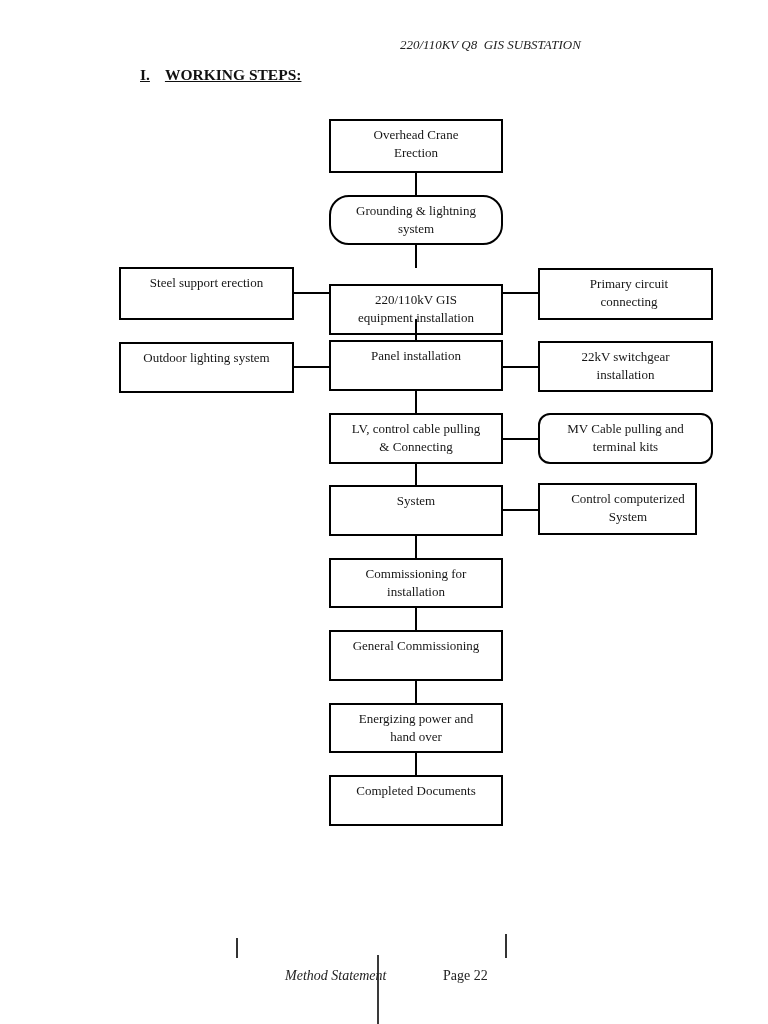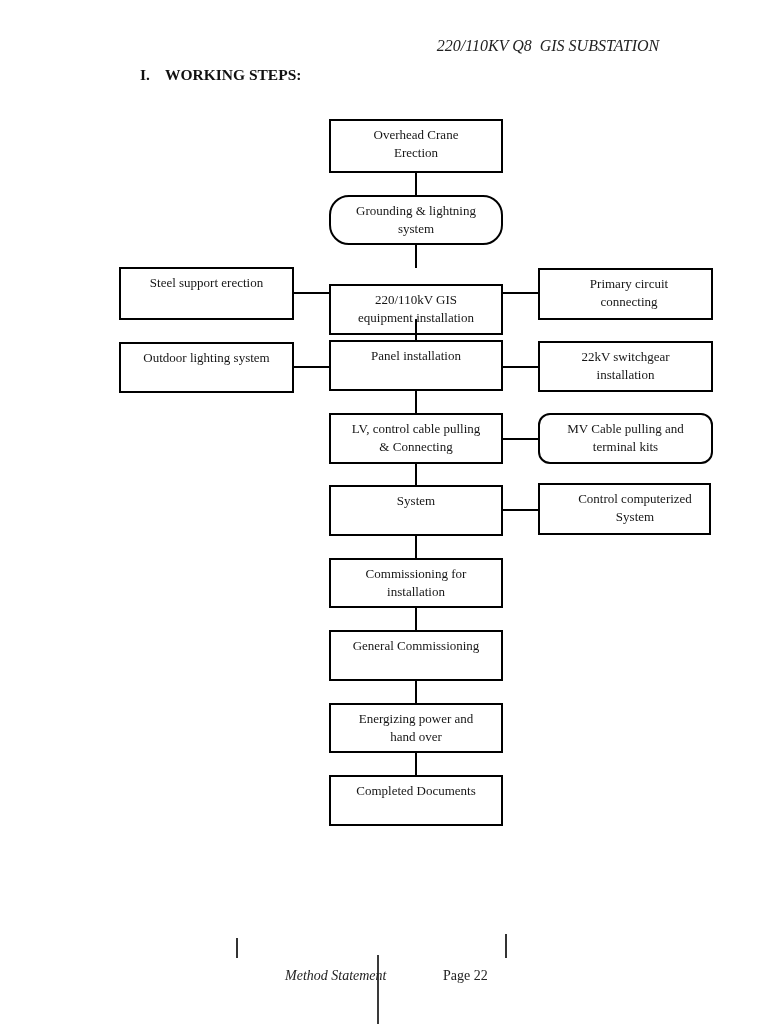--- a/index.html
+++ b/index.html
@@ -1,20 +1,20 @@
 <!DOCTYPE html>
 <html><head>
 <meta charset="utf-8">
 <style>
   html,body{margin:0;padding:0;background:#e8e8e8;}
   #page{position:relative;width:768px;height:1024px;background:#ffffff;margin:0 auto;overflow:hidden;
         font-family:"Liberation Serif",serif;color:#1c1c1c;}
-  .hdr{position:absolute;top:37px;left:400px;width:296px;text-align:center;
-       font-style:italic;font-size:16px;white-space:pre;color:#222;}
-  .heading{position:absolute;top:66px;left:140px;font-weight:bold;font-size:15.5px;color:#111;}
+  .hdr{position:absolute;top:37px;left:400px;width:296px;text-align:left;
+       font-style:italic;font-size:13px;white-space:pre;color:#222;}
+  .heading{position:absolute;top:66px;left:140px;font-weight:bold;font-size:15.5px;color:#111;text-decoration:underline;}
   .heading .numeral{margin-right:15px;}
   .fbox{position:absolute;border:2px solid #000;background:#fff;text-align:center;
         font-size:13px;line-height:1.38;white-space:pre-line;padding-top:5px;
         box-sizing:border-box;color:#161616;}
   .vline{position:absolute;width:2px;background:#000;}
   .hline{position:absolute;height:2px;background:#000;}
   .tick{position:absolute;width:2px;background:#333;}
   .foot-left{position:absolute;top:968px;left:285px;font-style:italic;font-size:14px;color:#222;}
   .foot-right{position:absolute;top:968px;left:443px;font-size:14px;color:#222;}
 </style>
@@ -48,21 +48,21 @@
 
   <div class="fbox" style="left:119px;top:267px;width:175px;height:53px;">Steel support erection</div>
   <div class="fbox" style="left:119px;top:342px;width:175px;height:51px;">Outdoor lighting system</div>
 
   <div class="fbox" style="left:538px;top:268px;width:175px;height:52px;padding-left:7px;">Primary circuit
 connecting</div>
   <div class="fbox" style="left:538px;top:341px;width:175px;height:51px;">22kV switchgear
 installation</div>
   <div class="fbox" style="left:538px;top:413px;width:175px;height:51px;border-radius:12px;">MV Cable pulling and
 terminal kits</div>
-  <div class="fbox" style="left:538px;top:483px;width:173px;height:52px;padding-left:21px;">Control computerized
+  <div class="fbox" style="left:538px;top:483px;width:159px;height:52px;padding-left:21px;">Control computerized
 System</div>
 
   <div class="vline" style="left:415px;top:173px;height:22px;"></div>
   <div class="vline" style="left:415px;top:245px;height:23px;"></div>
   <div class="vline" style="left:415px;top:319px;height:21px;"></div>
   <div class="vline" style="left:415px;top:391px;height:22px;"></div>
   <div class="vline" style="left:415px;top:464px;height:21px;"></div>
   <div class="vline" style="left:415px;top:536px;height:22px;"></div>
   <div class="vline" style="left:415px;top:608px;height:22px;"></div>
   <div class="vline" style="left:415px;top:681px;height:22px;"></div>

